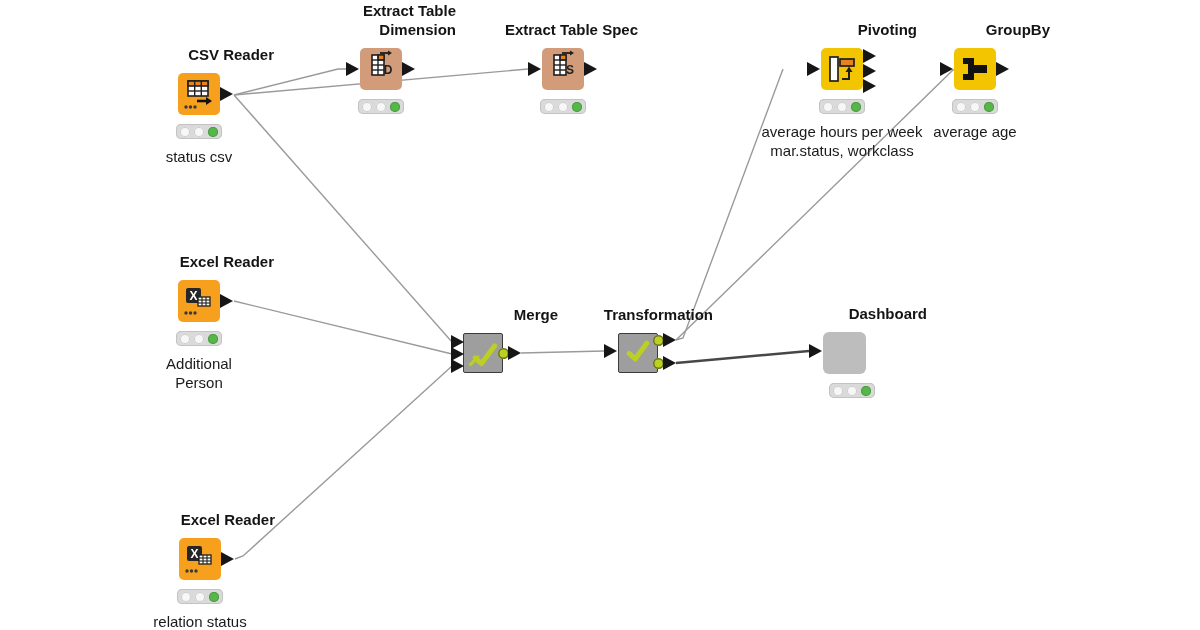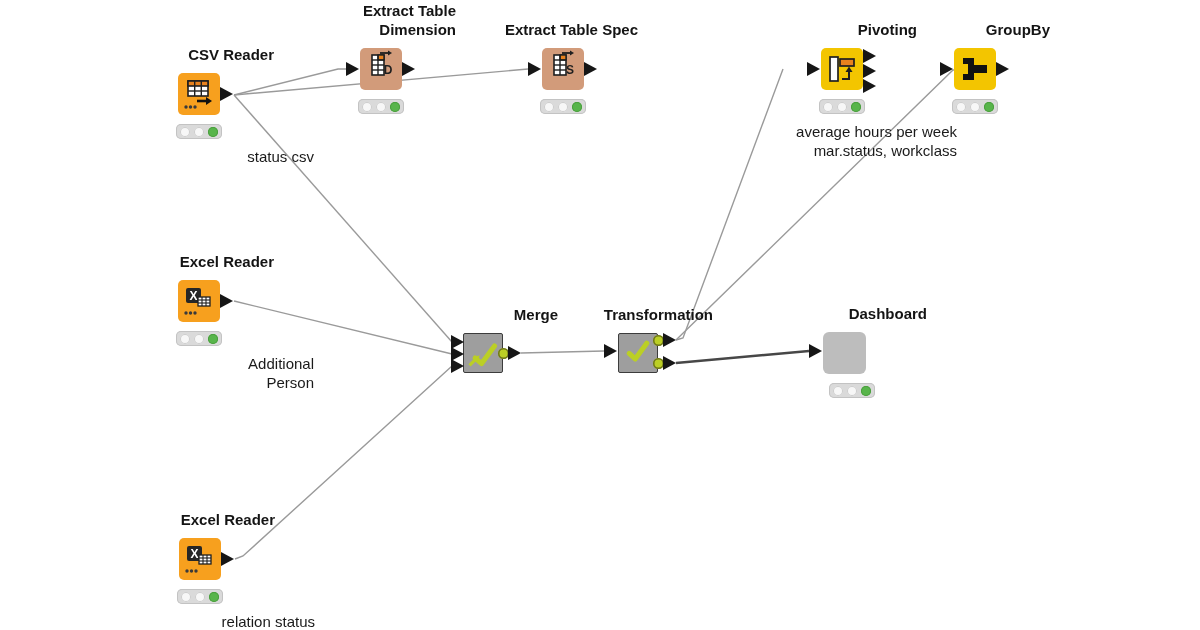--- a/index.html
+++ b/index.html
@@ -18,21 +18,21 @@
   .node-box.yellow{background:#F3C500;}
   .node-box.meta{width:40px;height:40px;background:#9E9E9E;border:1.5px solid #3C3C3C;border-radius:2px;box-sizing:border-box;}
   .node-box.component{width:43px;height:42px;background:#BDBDBD;border-radius:6px;}
 
   .node-title{
     position:absolute;bottom:calc(100% + 9px);left:50%;transform:translateX(-50%);
     width:150px;text-align:right;font-weight:bold;font-size:15px;line-height:19px;color:#141414;
   }
   .annotation{
     position:absolute;top:calc(100% + 32px);left:50%;transform:translateX(-50%);
-    width:230px;text-align:right;font-size:15px;line-height:19px;color:#1a1a1a;z-index:3;
+    width:230px;text-align:center;font-size:15px;line-height:19px;color:#1a1a1a;z-index:3;
   }
   .traffic{
     position:absolute;top:calc(100% + 9px);left:50%;transform:translateX(-50%);
     width:46px;height:15px;background:#DADADA;border-radius:5px;
     box-shadow:inset 0 0 0 1px #c3c3c3;
     display:flex;align-items:center;justify-content:center;gap:4px;
   }
   .dot{width:10px;height:10px;border-radius:50%;background:#F7F7F7;box-shadow:inset 0 0 0 1px #cccccc;}
   .dot.green{background:#58B54B;box-shadow:inset 0 0 0 1px #4a9e3e;}
 
@@ -172,20 +172,21 @@
       </svg>
       <div class="port in"></div>
       <div class="port out"></div>
     </div>
     <div class="traffic">
       <span class="dot"></span>
       <span class="dot"></span>
       <span class="dot green"></span>
     </div>
     <div class="annotation">
+      <div>average age</div>
     </div>
   </div>
 
   <div class="node-wrap" style="left:178px;top:280px;width:42px;height:42px;">
     <div class="node-title">Excel Reader</div>
     <div class="node-box reader">
       <svg width="42" height="42" viewBox="0 0 42 42">
         <rect x="8" y="8" width="15" height="15" rx="2" fill="#262626"></rect>
         <text x="15.5" y="20" font-size="12" font-weight="bold" fill="#ffffff" text-anchor="middle" font-family="Liberation Sans, sans-serif">X</text>
         <rect x="20" y="17" width="12" height="9" fill="#ffffff" stroke="#1f1f1f" stroke-width="1.3"></rect>

